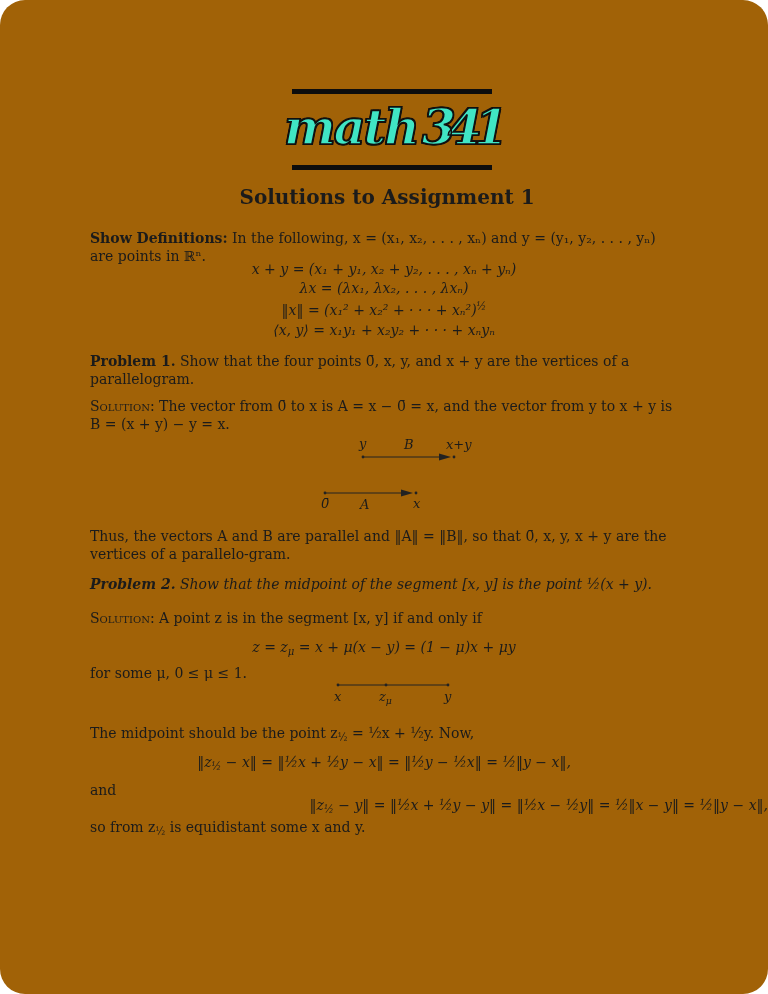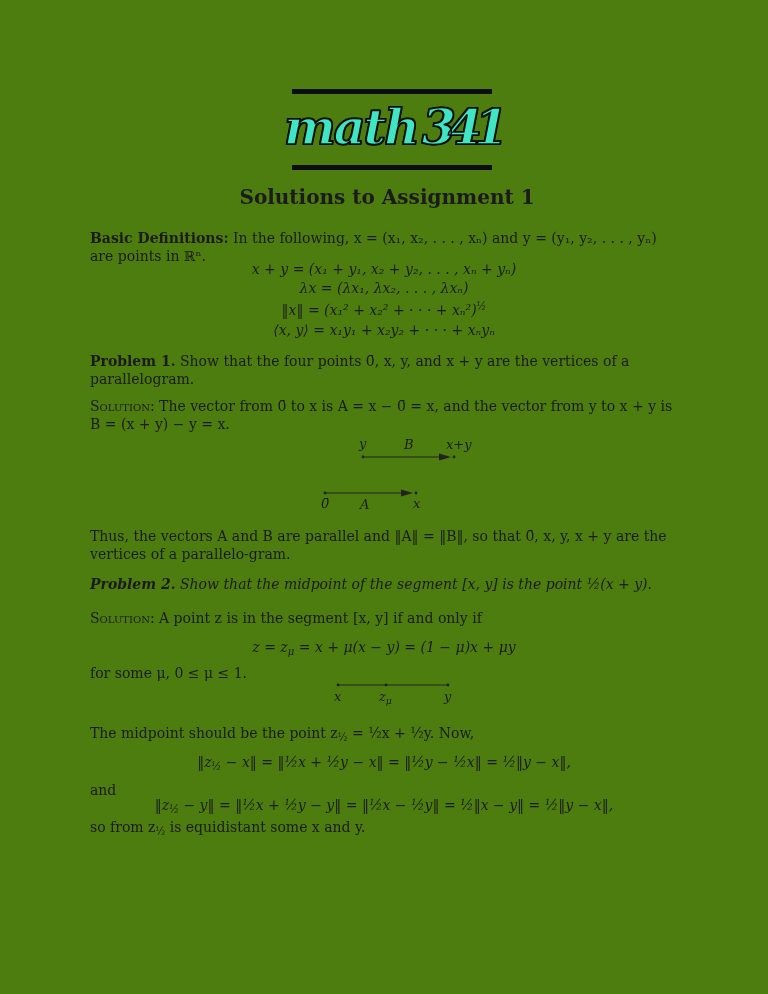--- a/index.html
+++ b/index.html
@@ -1,17 +1,17 @@
 <!DOCTYPE html>
 <html><head>
 <meta charset="utf-8">
 <style>
   html,body{margin:0;padding:0;background:#ffffff;}
-  .page{position:relative;width:768px;height:994px;background:#4d7c0f;overflow:hidden;
-        font-family:"DejaVu Serif", serif;color:#1b1b1b;}
+  .page{position:relative;width:768px;height:994px;background:#a16207;overflow:hidden;
+        font-family:"DejaVu Serif", serif;color:#1b1b1b;border-radius:25px;}
 
   
   .logo{position:absolute;left:284px;top:86px;width:216px;height:88px;}
   .logo-bar{position:absolute;left:8px;width:200px;height:5px;background:#0d0d0d;}
   .logo-bar.top{top:3px;}
   .logo-bar.bottom{top:79px;}
   .logo-text{position:absolute;left:0;top:6px;width:216px;text-align:center;
       font-style:italic;font-weight:bold;font-size:49px;line-height:70px;
       color:#40e5c4;letter-spacing:-2px;white-space:nowrap;
       -webkit-text-stroke:1.6px #101010;
@@ -40,21 +40,21 @@
 <div class="page">
 
   <div class="logo">
     <div class="logo-bar top"></div>
     <div class="logo-text"><span>math</span><span class="logo-num">341</span></div>
     <div class="logo-bar bottom"></div>
   </div>
 
   <div class="title">Solutions to Assignment 1</div>
 
-  <div class="para" style="top:229px;"><span class="b">Basic Definitions:</span><span> In the following, x = (x₁, x₂, . . . , xₙ) and y = (y₁, y₂, . . . , yₙ) are points in ℝⁿ.</span></div>
+  <div class="para" style="top:229px;"><span class="b">Show Definitions:</span><span> In the following, x = (x₁, x₂, . . . , xₙ) and y = (y₁, y₂, . . . , yₙ) are points in ℝⁿ.</span></div>
 
   <div class="eq" style="top:261px;">x + y = (x₁ + y₁, x₂ + y₂, . . . , xₙ + yₙ)</div>
   <div class="eq" style="top:280px;">λx = (λx₁, λx₂, . . . , λxₙ)</div>
   <div class="eq" style="top:301px;"><span>‖x‖ = (x₁² + x₂² + · · · + xₙ²)</span><span class="sup">½</span></div>
   <div class="eq" style="top:322px;">⟨x, y⟩ = x₁y₁ + x₂y₂ + · · · + xₙyₙ</div>
 
   <div class="para" style="top:352px;"><span class="b">Problem 1.</span><span> Show that the four points 0̄, x, y, and x + y are the vertices of a parallelogram.</span></div>
 
   <div class="para" style="top:397px;"><span class="sc">Solution:</span><span> The vector from 0̄ to x is A = x − 0̄ = x, and the vector from y to x + y is B = (x + y) − y = x.</span></div>
 
@@ -98,17 +98,17 @@
     <span class="lbl" style="left:49px;top:13px;"><span>z</span><span class="sub">μ</span></span>
     <span class="lbl" style="left:114px;top:13px;">y</span>
   </div>
 
   <div class="para" style="top:724px;"><span>The midpoint should be the point z</span><span class="sub">½</span><span> = ½x + ½y. Now,</span></div>
 
   <div class="eq" style="top:754px;text-align:center;"><span>‖z</span><span class="sub">½</span><span> − x‖ = ‖½x + ½y − x‖ = ‖½y − ½x‖ = ½‖y − x‖,</span></div>
 
   <div class="para" style="top:781px;">and</div>
 
-  <div class="eq" style="top:797px;"><span>‖z</span><span class="sub">½</span><span> − y‖ = ‖½x + ½y − y‖ = ‖½x − ½y‖ = ½‖x − y‖ = ½‖y − x‖,</span></div>
+  <div class="eq" style="top:797px;text-align:right;"><span>‖z</span><span class="sub">½</span><span> − y‖ = ‖½x + ½y − y‖ = ‖½x − ½y‖ = ½‖x − y‖ = ½‖y − x‖,</span></div>
 
   <div class="para" style="top:818px;"><span>so from z</span><span class="sub">½</span><span> is equidistant some x and y.</span></div>
 
 </div>
 
 </body></html>

